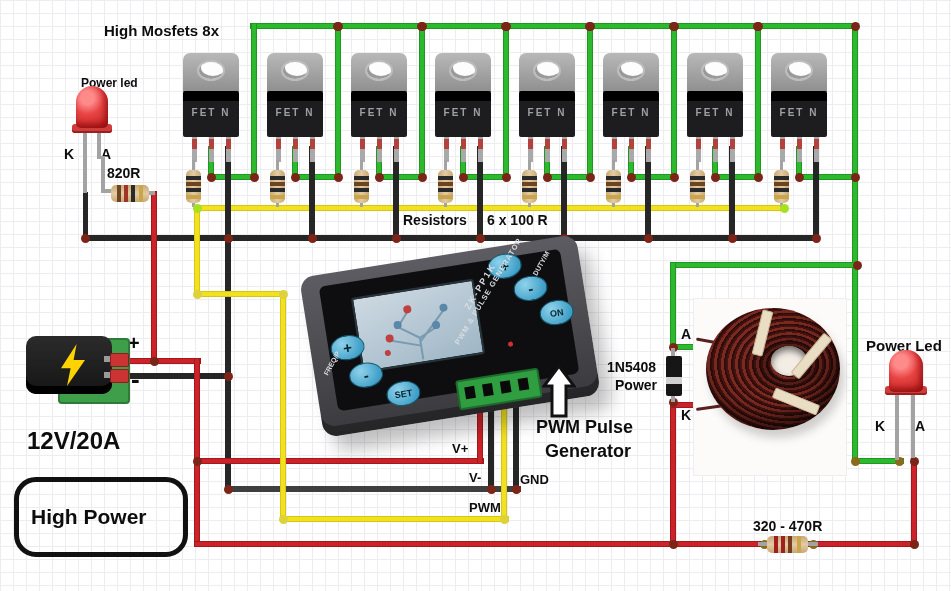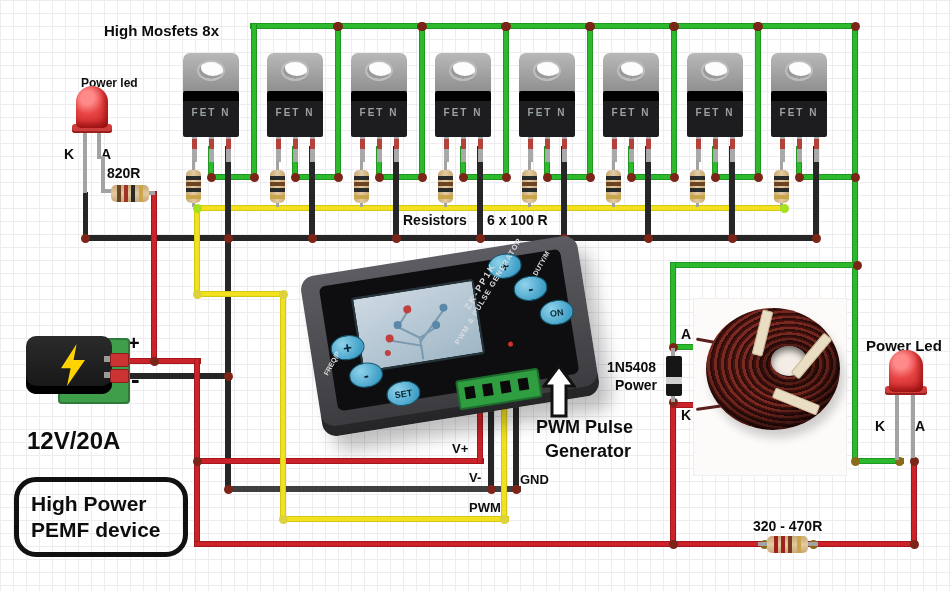--- a/index.html
+++ b/index.html
@@ -362,21 +362,20 @@
   <div class="lbl" style="left:615px;top:377px;font-size:14px;">Power</div>
   <div class="lbl" style="left:681px;top:326px;font-size:14px;">A</div>
   <div class="lbl" style="left:681px;top:407px;font-size:14px;">K</div>
   <div class="lbl" style="left:866px;top:337px;font-size:15px;">Power Led</div>
   <div class="lbl" style="left:875px;top:418px;font-size:14px;">K</div>
   <div class="lbl" style="left:915px;top:418px;font-size:14px;">A</div>
   <div class="lbl" style="left:753px;top:518px;font-size:14px;">320 - 470R</div>
 
   <div class="boxed" style="left:14px;top:477px;width:152px;height:70px;">
     <div class="lbl" style="position:static;font-size:21px;">High Power</div>
-    <div class="lbl" style="position:static;font-size:21px;">PEMF device</div>
   </div>
 
   <div>
     <div class="w lead" style="left:83px;top:131px;width:4px;height:62px;"></div>
     <div class="w lead" style="left:97px;top:131px;width:4px;height:28px;"></div>
     <div class="w lead" style="left:101px;top:156px;width:4px;height:37px;"></div>
     <div class="w lead" style="left:103px;top:189px;width:10px;height:4px;"></div>
     <div class="led-flange" style="left:72px;top:124px;width:40px;height:9px;"></div>
     <div class="led-dome" style="left:76px;top:86px;width:32px;height:42px;"></div>
   </div>

